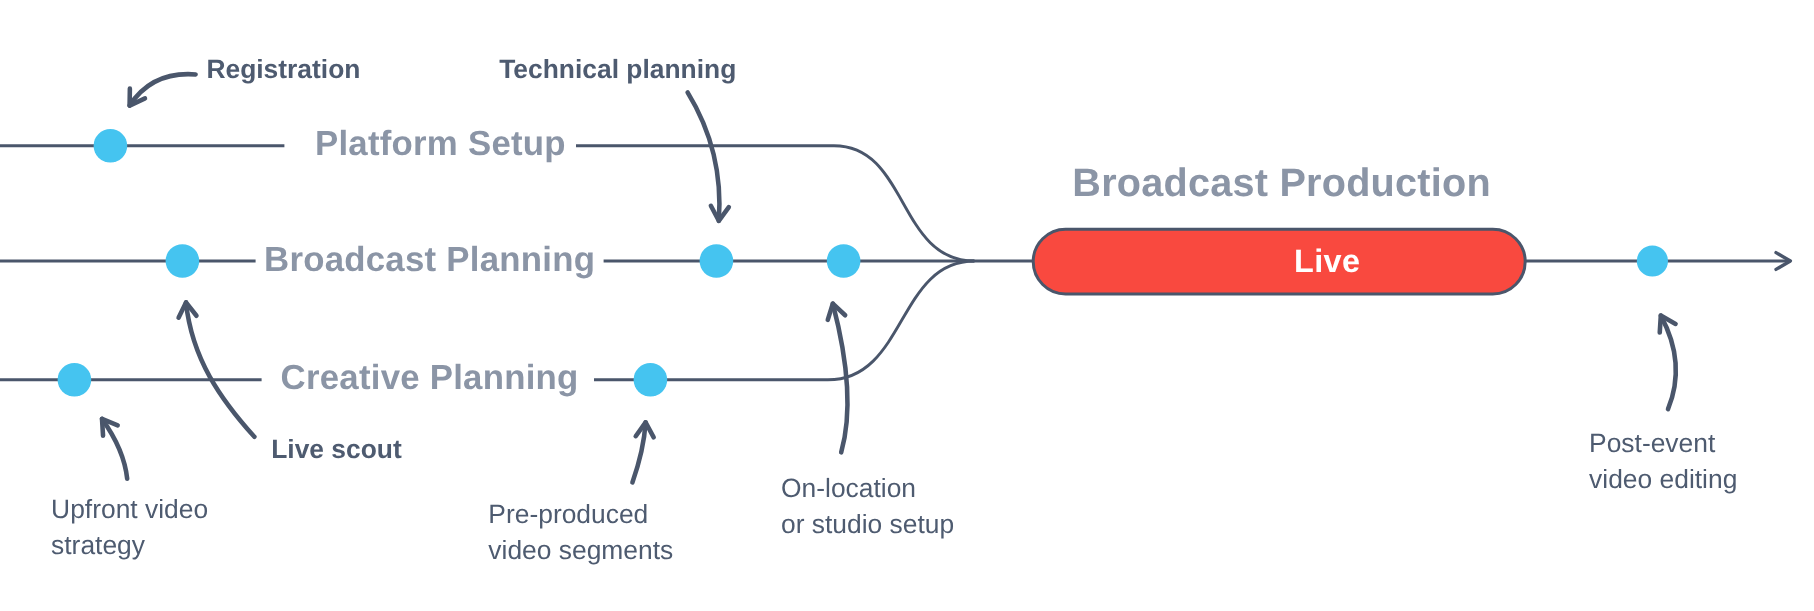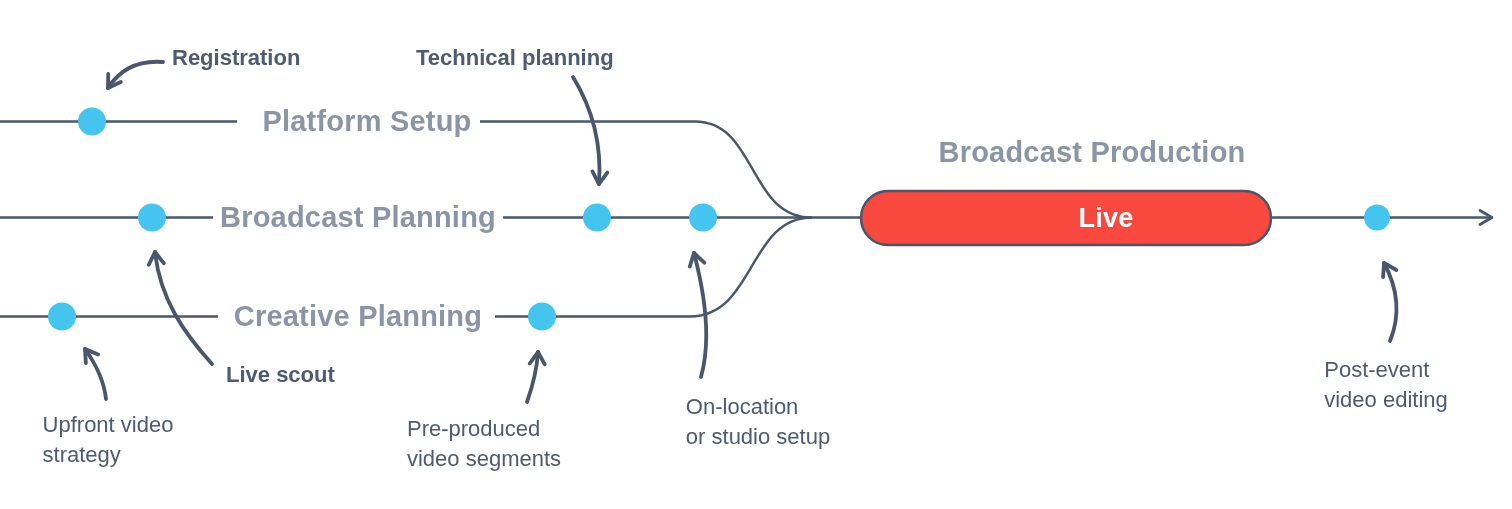--- a/index.html
+++ b/index.html
@@ -24,23 +24,22 @@
   .dot{fill:var(--dot);}
   .pill-rect{fill:var(--red);stroke:var(--line);stroke-width:2.5;}
   .label{position:absolute;white-space:nowrap;}
   .row-label{
     transform:translate(-50%,-50%);
     font-size:29px;font-weight:700;color:var(--rowlabel);
     letter-spacing:0.2px;
   }
   .section-title{
     transform:translate(-50%,-50%);
-    font-size:29px;font-weight:700;color:var(--rowlabel);
+    font-size:33px;font-weight:700;color:var(--rowlabel);
     letter-spacing:0.2px;
-    margin-left:24px;
   }
   .ann-label{
     font-size:22px;font-weight:700;color:var(--ann);
   }
   .ann-block{
     transform:translateX(-50%);
     text-align:left;
     font-size:22px;font-weight:500;color:var(--ann);
     line-height:30px;
   }
@@ -112,21 +111,21 @@
   <div class="label ann-label" style="left:226px;top:362px">Live scout</div>
 
   <div class="label ann-block" style="left:108px;top:410px">
     <div>Upfront video</div>
     <div>strategy</div>
   </div>
   <div class="label ann-block" style="left:484px;top:414px">
     <div>Pre-produced</div>
     <div>video segments</div>
   </div>
-  <div class="label ann-block" style="left:758px;top:392px">
+  <div class="label ann-block" style="left:723px;top:392px">
     <div>On-location</div>
     <div>or studio setup</div>
   </div>
   <div class="label ann-block" style="left:1386px;top:355px">
     <div>Post-event</div>
     <div>video editing</div>
   </div>
 
 </div>
 

